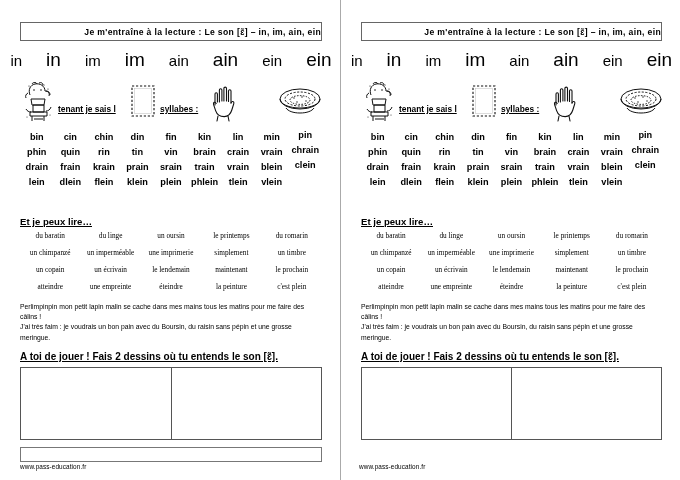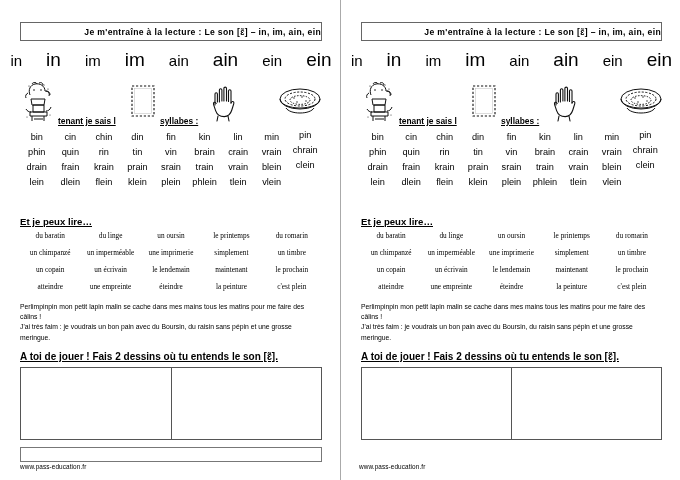--- a/index.html
+++ b/index.html
@@ -83,38 +83,38 @@
     position: absolute;
     bottom: 0;
     left: 0;
     width: 100%;
     height: 14px;
     font-size: 8.4px;
     font-weight: bold;
   }
   .rebus-text span {
     position: absolute;
-    bottom: 0;
+    bottom: 12px;
     text-decoration: underline;
     white-space: nowrap;
   }
   .rt-a { left: 38px; }
   .rt-b { left: 140px; }
 
   
   .syl-block {
     margin-top: 6px;
   }
   .syl-row {
     display: grid;
     grid-template-columns: repeat(9, 1fr);
     align-items: baseline;
     height: 15px;
     font-size: 9.2px;
-    font-weight: normal;
+    font-weight: bold;
     text-align: center;
   }
   .syl-row .raised { position: relative; top: -2.5px; }
 
   
   .sec-head {
     margin-top: 24px;
     font-size: 9.6px;
     font-weight: bold;
     text-decoration: underline;

